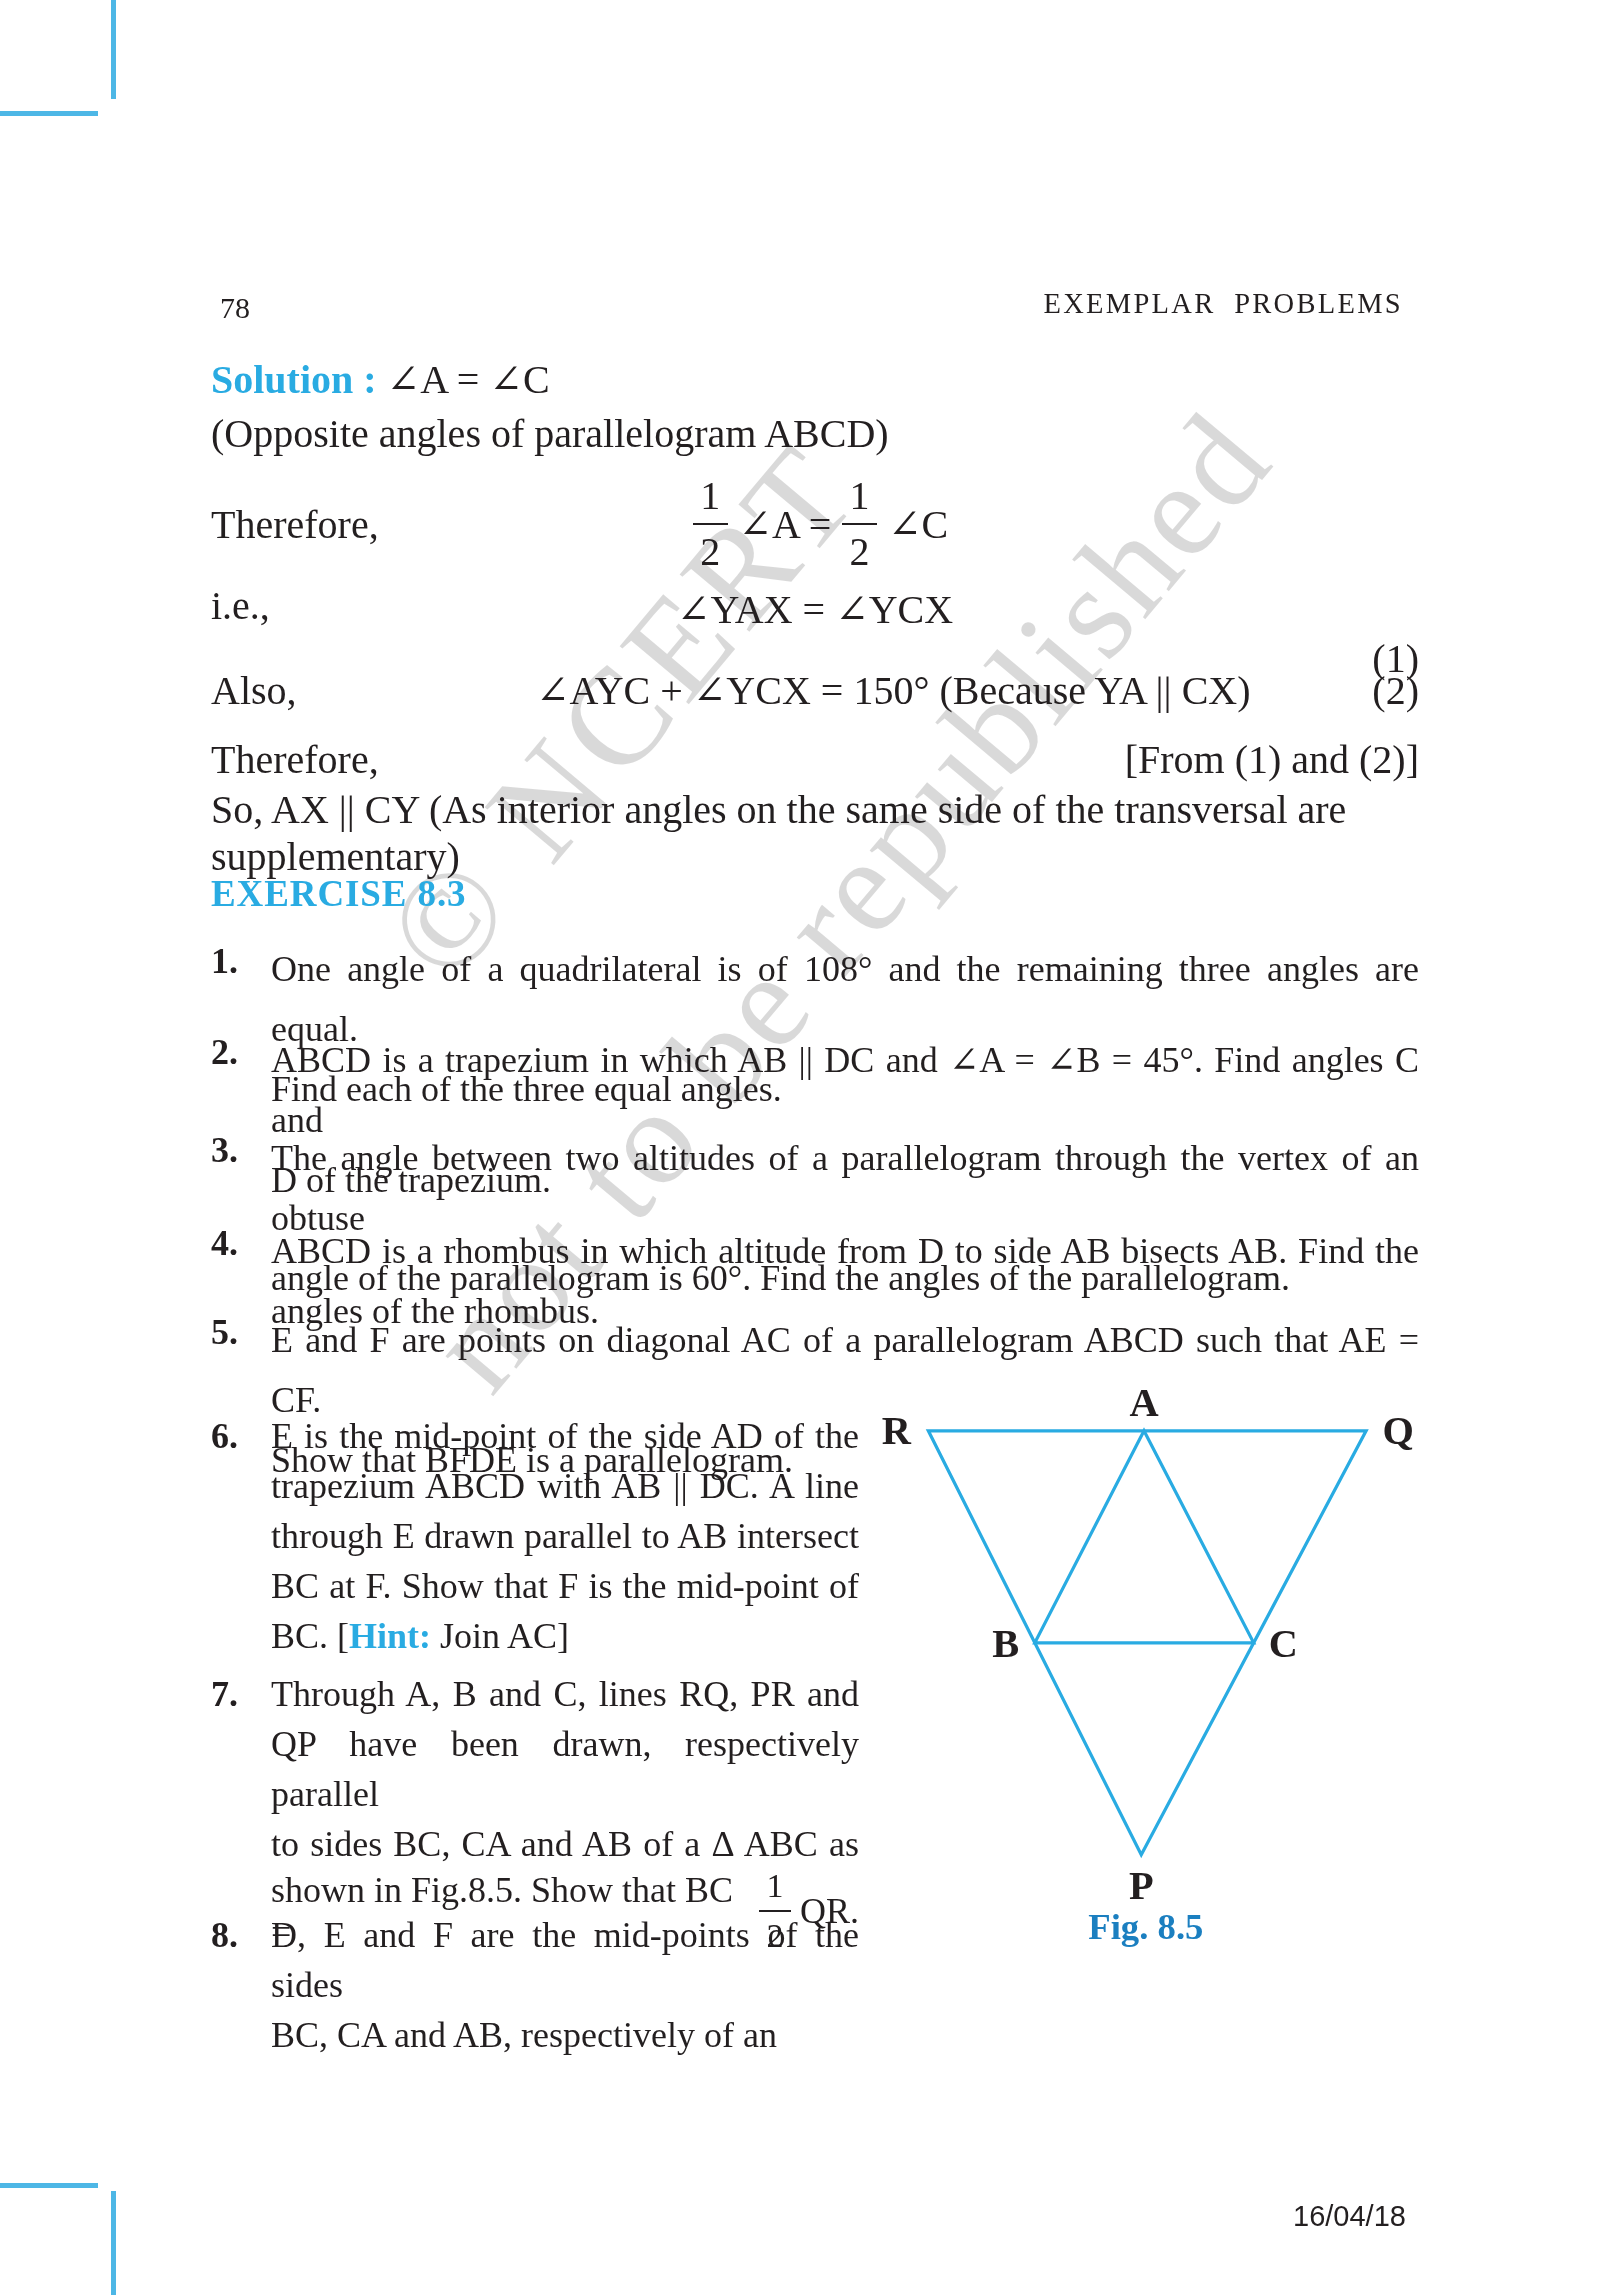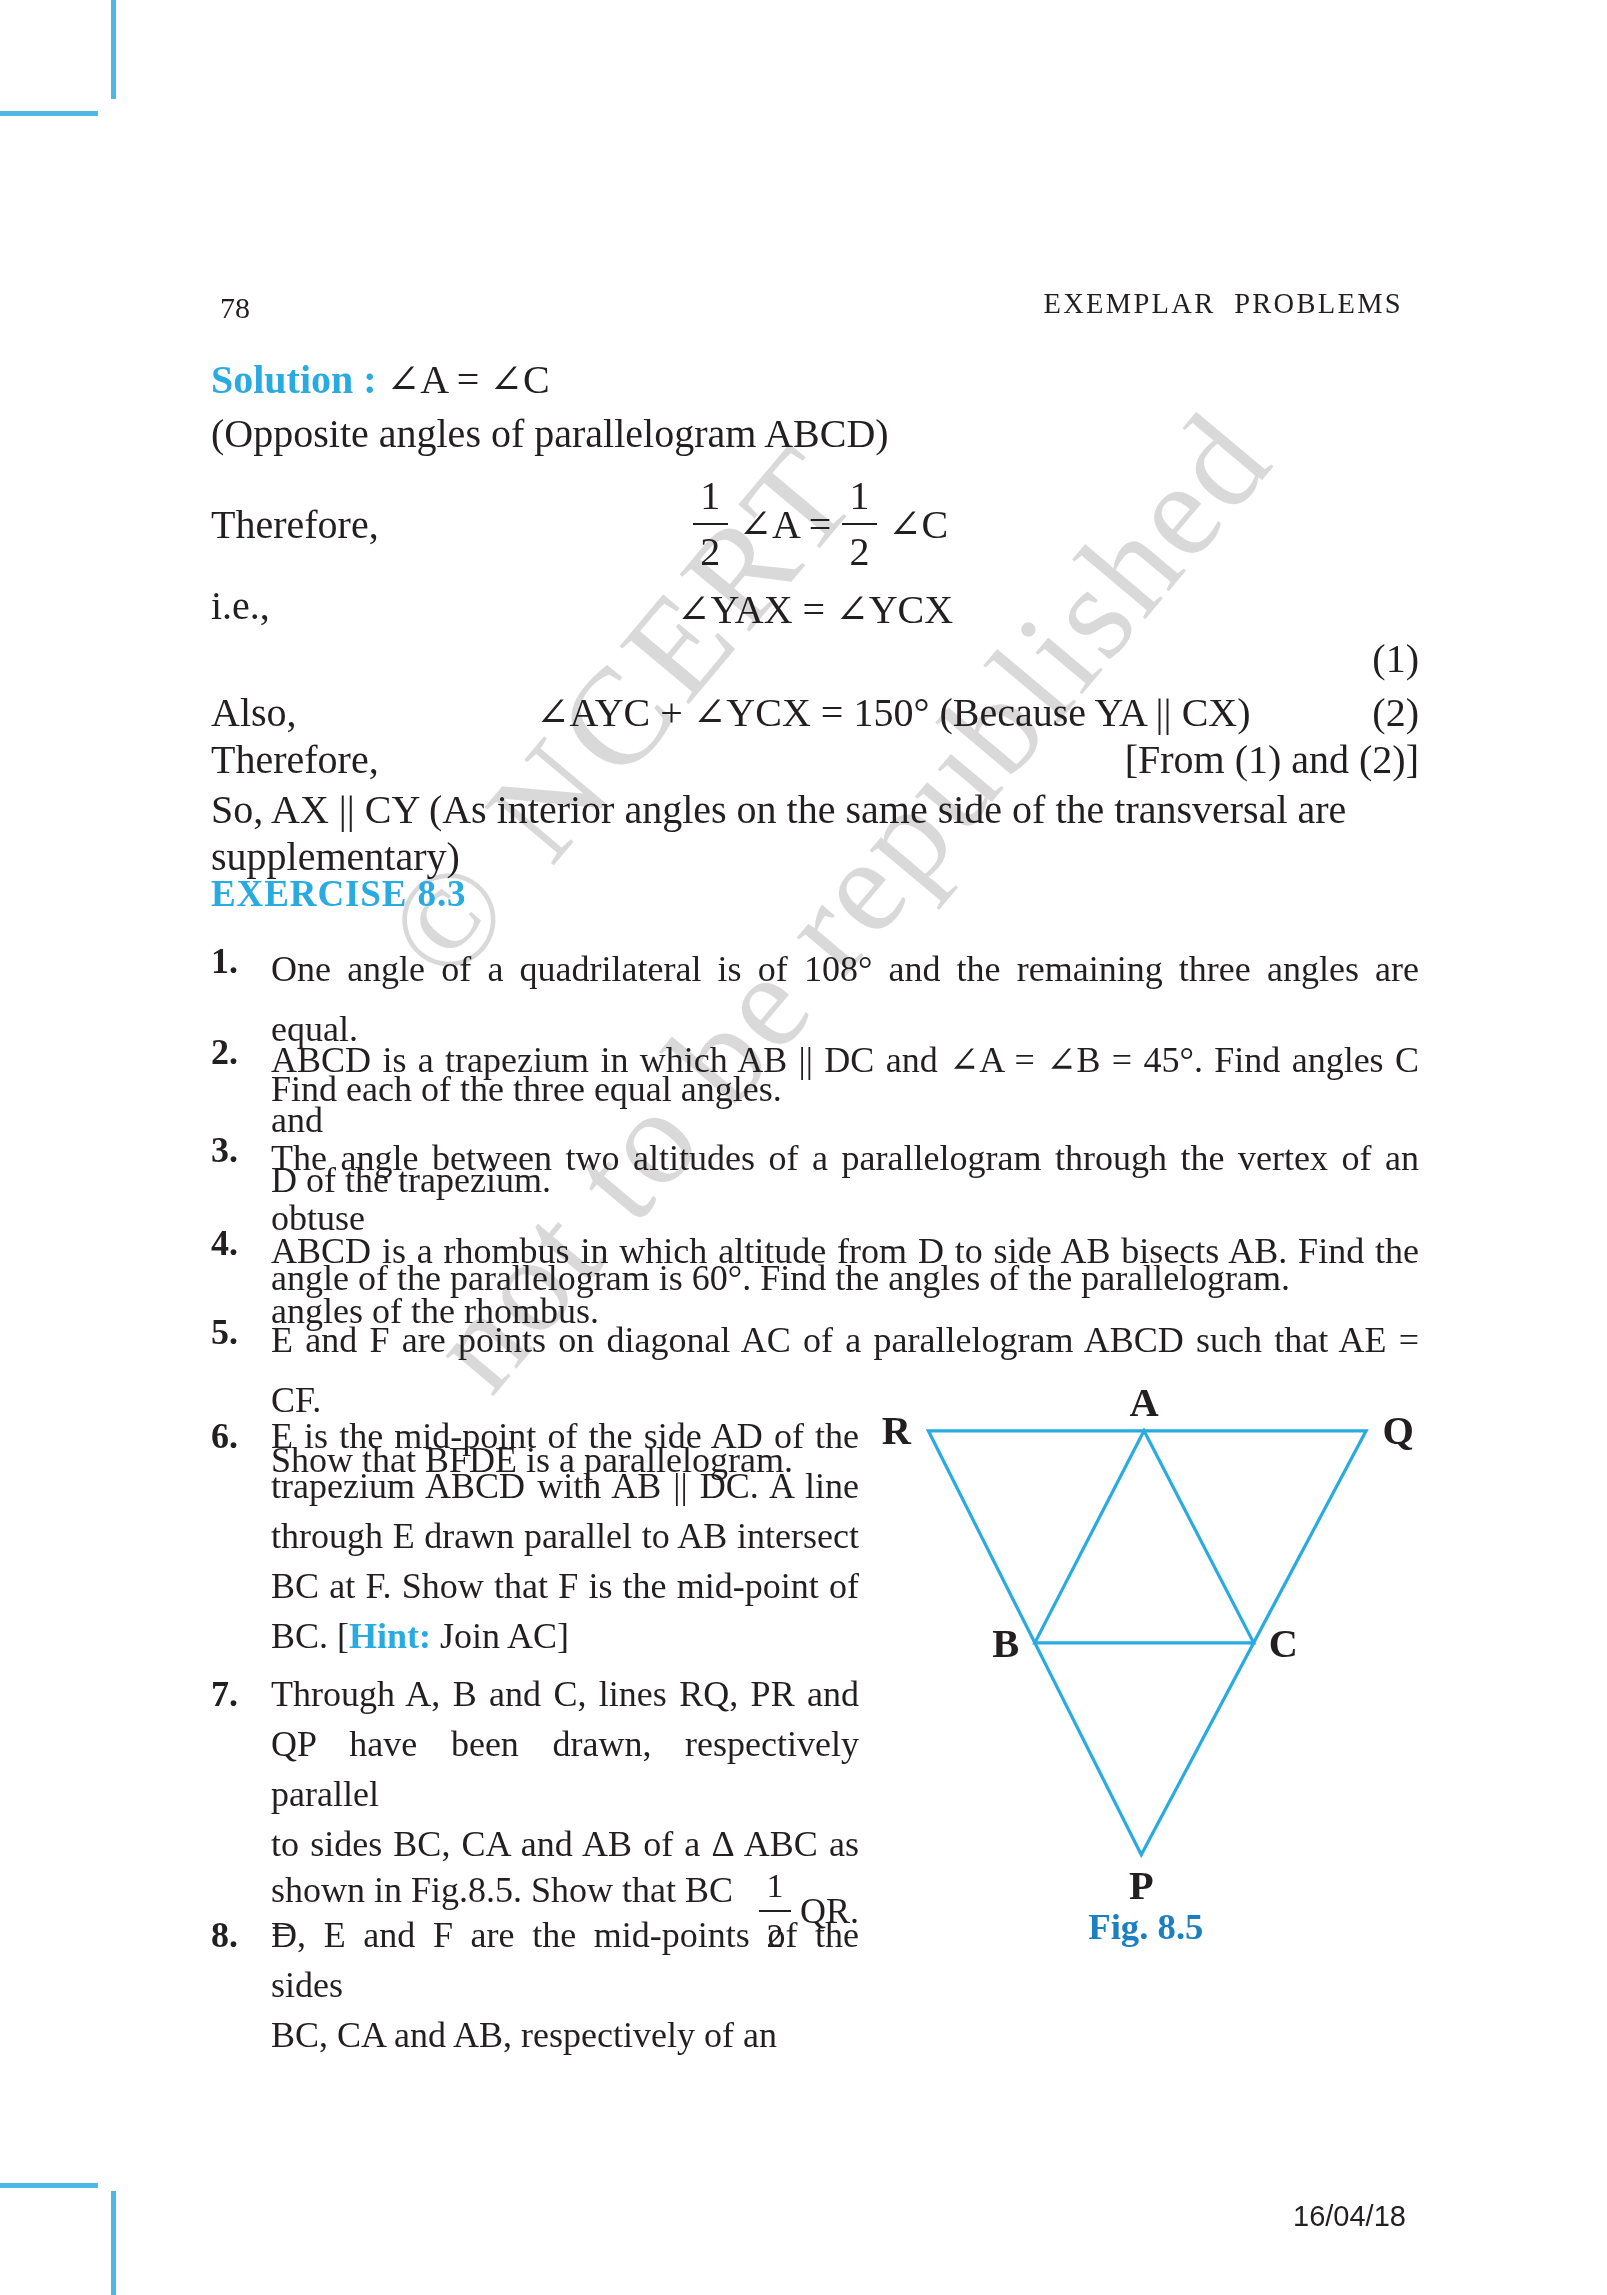--- a/index.html
+++ b/index.html
@@ -108,21 +108,21 @@
 
   <div class="sol-row" style="top:582px">
     <span class="lbl">i.e.,</span>
     <span class="eqc" style="display:block">∠YAX = ∠YCX</span>
   </div>
 
   <div class="sol-row" style="top:635px">
     <span class="refr">(1)</span>
   </div>
 
-  <div class="sol-row" style="top:689px">
+  <div class="sol-row" style="top:667px">
     <span class="lbl">Also,</span>
     <span class="eql">∠AYC + ∠YCX = 150°  (Because YA || CX)</span>
     <span class="refr">(2)</span>
   </div>
 
   <div class="sol-row" style="top:736px">
     <span class="lbl">Therefore,</span>
     <span class="refr">[From (1) and (2)]</span>
   </div>
 

